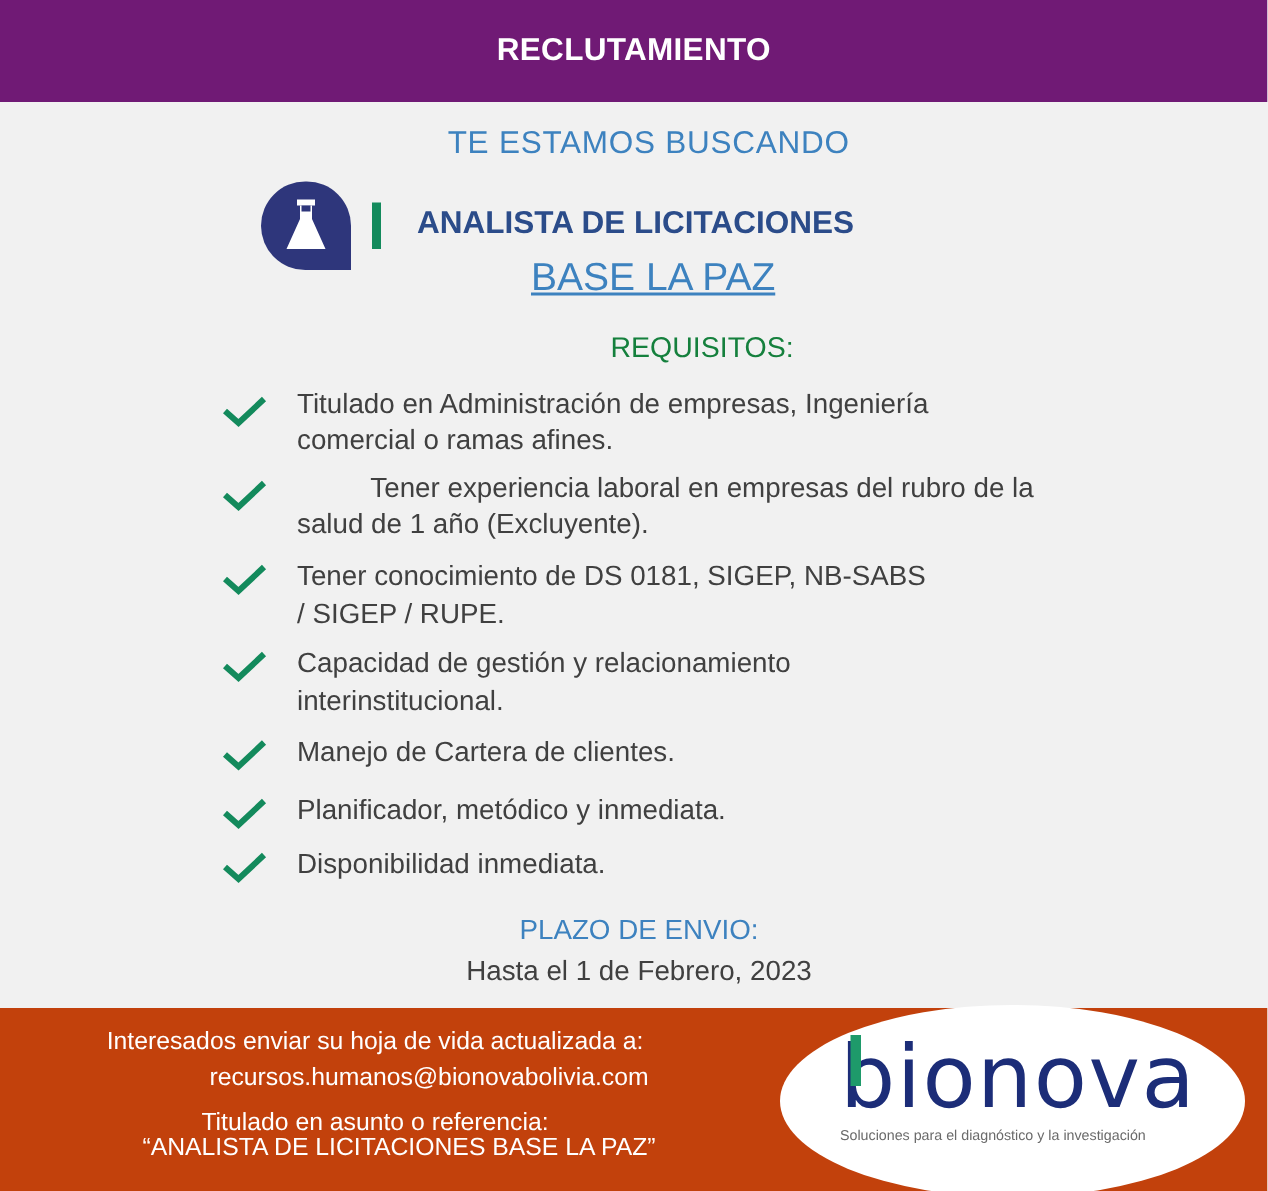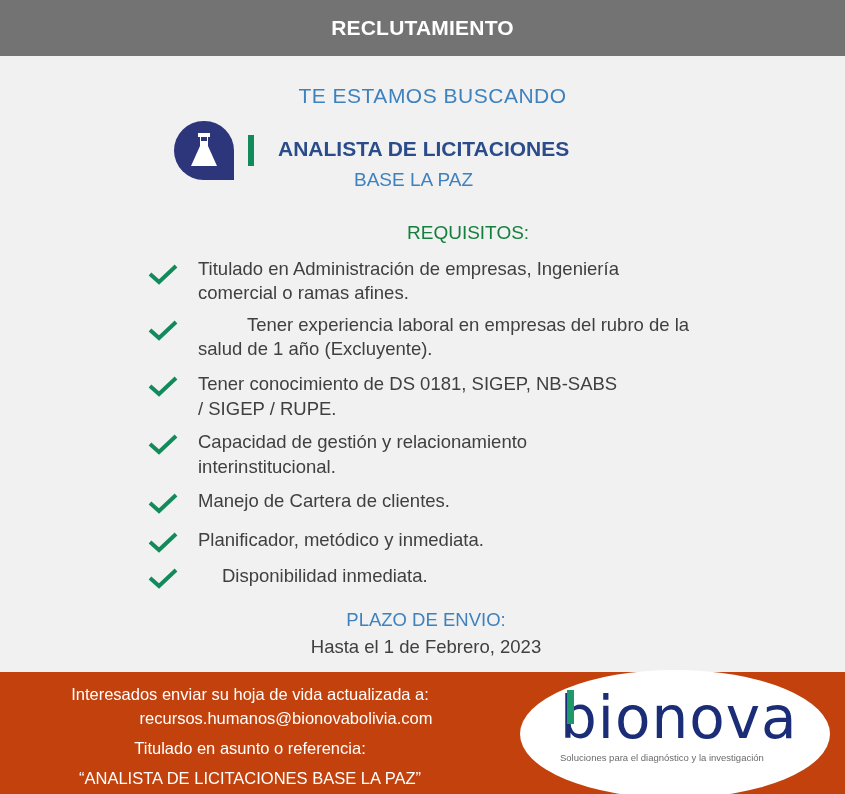--- a/index.html
+++ b/index.html
@@ -1,21 +1,21 @@
 <!DOCTYPE html>
 <html><head>
   <meta charset="utf-8">
   <style>
     * { box-sizing: border-box; margin: 0; padding: 0; }
     html, body { width: 845px; height: 794px; overflow: hidden; }
     body { background: #f1f1f1; font-family: "Liberation Sans", sans-serif; position: relative; }
 
     .header {
-      position: absolute; left: 0; top: 0; width: 845px; height: 56px;
-      background: #737373; color: #ffffff;
+      position: absolute; left: 0; top: 0; width: 845px; height: 68px;
+      background: #701a75; color: #ffffff;
       display: flex; align-items: center; justify-content: center;
       font-weight: bold; font-size: 21px; letter-spacing: 0.2px;
     }
 
     .subtitle {
       position: absolute; top: 84px; left: 0; width: 865px; text-align: center;
       color: #3d82bf; font-size: 21px; letter-spacing: 0.5px;
     }
 
     .flask-badge {
@@ -29,21 +29,21 @@
       position: absolute; left: 248px; top: 135px; width: 6px; height: 31px;
       background: #138a5c;
     }
 
     .job-title {
       position: absolute; left: 278px; top: 137px;
       color: #2b4c8a; font-weight: bold; font-size: 21px;
     }
     .job-base {
       position: absolute; left: 354px; top: 169px;
-      color: #3d82bf; font-size: 19px;
+      color: #3d82bf; font-size: 26px; text-decoration: underline;
     }
 
     .req-title {
       position: absolute; left: 367px; top: 222px;
       color: #15803d; font-size: 19px; margin-left: 40px;
     }
 
     .req-item { position: absolute; left: 148px; width: 580px; }
     .req-item .check { position: absolute; left: 0; }
     .req-item .text {
@@ -152,30 +152,30 @@
   <svg class="check" style="top:4px;" width="30" height="22" viewBox="0 0 30 22">
       <path d="M2 11 L11 19 L28 3" stroke="#138a5c" stroke-width="4" fill="none"></path>
     </svg>
   <div class="text" style="top:0;">Planificador, metódico y inmediata.</div>
 </div>
 
 <div class="req-item" style="top:563px;">
   <svg class="check" style="top:4px;" width="30" height="22" viewBox="0 0 30 22">
       <path d="M2 11 L11 19 L28 3" stroke="#138a5c" stroke-width="4" fill="none"></path>
     </svg>
-  <div class="text" style="top:0;margin-left:24px;">Disponibilidad  inmediata.</div>
+  <div class="text" style="top:0;">Disponibilidad  inmediata.</div>
 </div>
 
 <div class="deadline-title">PLAZO DE ENVIO:</div>
 <div class="deadline-date">Hasta el 1 de Febrero, 2023</div>
 
 <div class="footer">
   <div class="footer-text" style="top:13px;">Interesados enviar su hoja de vida actualizada a:</div>
   <div class="footer-text" style="top:37px;margin-left:36px;">recursos.humanos@bionovabolivia.com</div>
   <div class="footer-text" style="top:67px;">Titulado en asunto o referencia:</div>
-  <div class="footer-text" style="top:97px;">“ANALISTA DE LICITACIONES BASE LA PAZ”</div>
+  <div class="footer-text" style="top:84px;margin-left:16px;">“ANALISTA DE LICITACIONES BASE LA PAZ”</div>
 </div>
 
 <div class="logo-oval">
   <div class="logo-word">bionova</div>
   <div class="logo-plus-v"></div>
   <div class="logo-tagline">Soluciones para el diagnóstico y la investigación</div>
 </div>
 
 </body></html>

